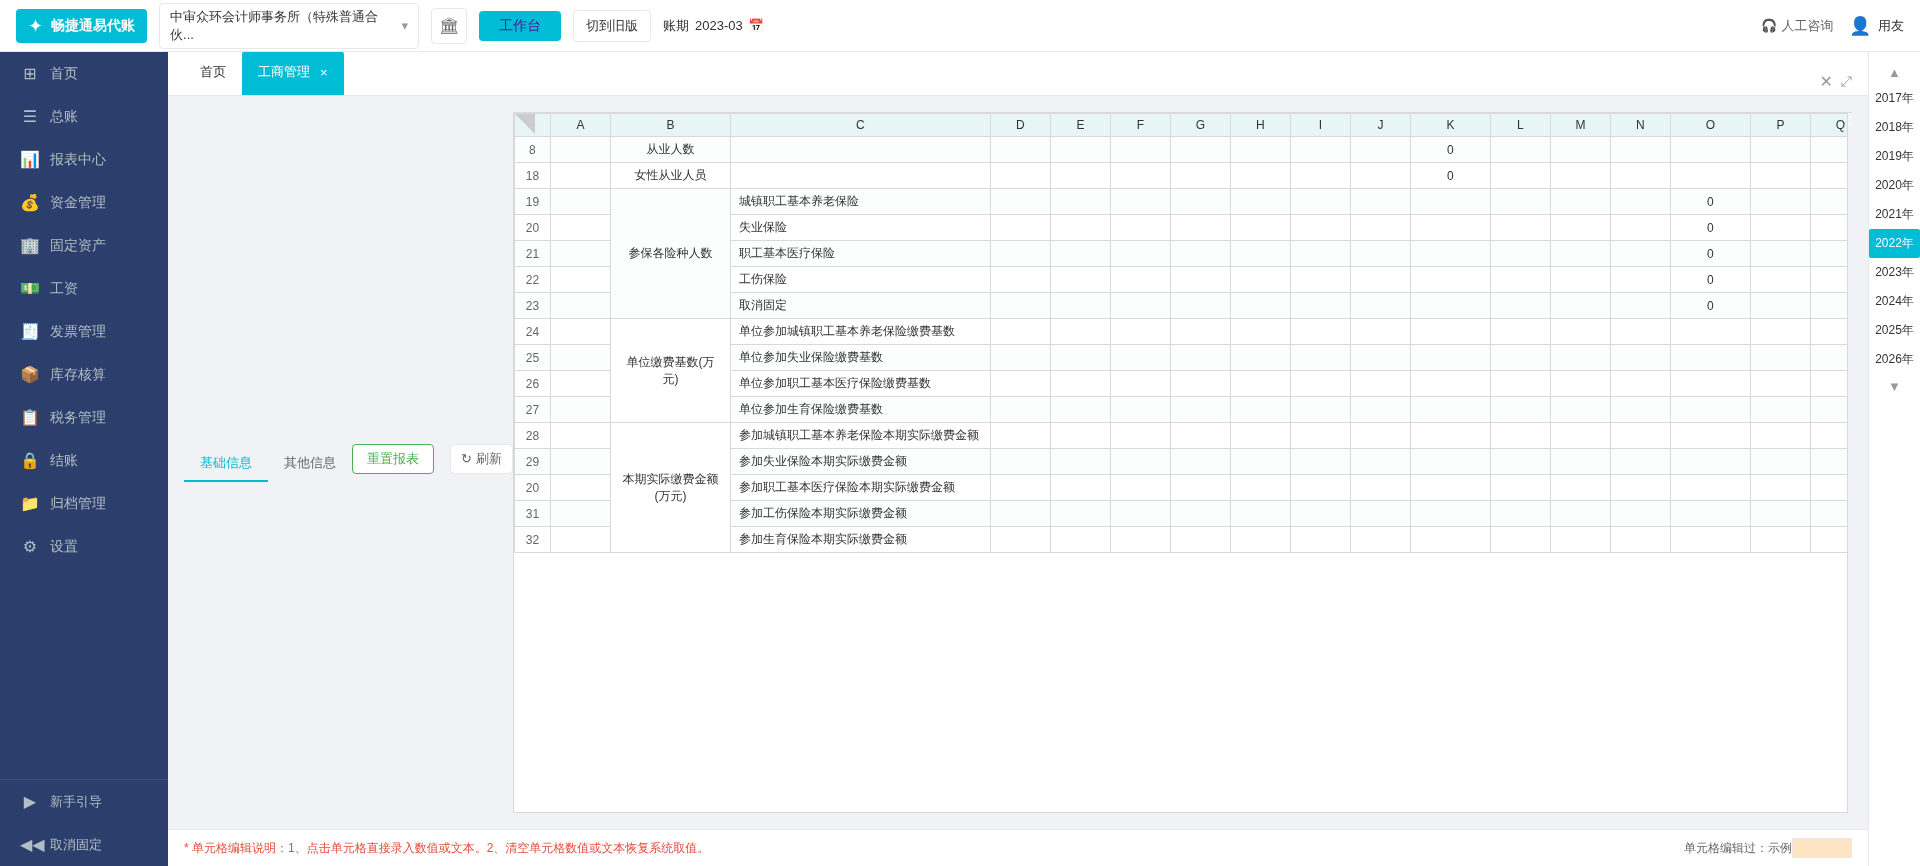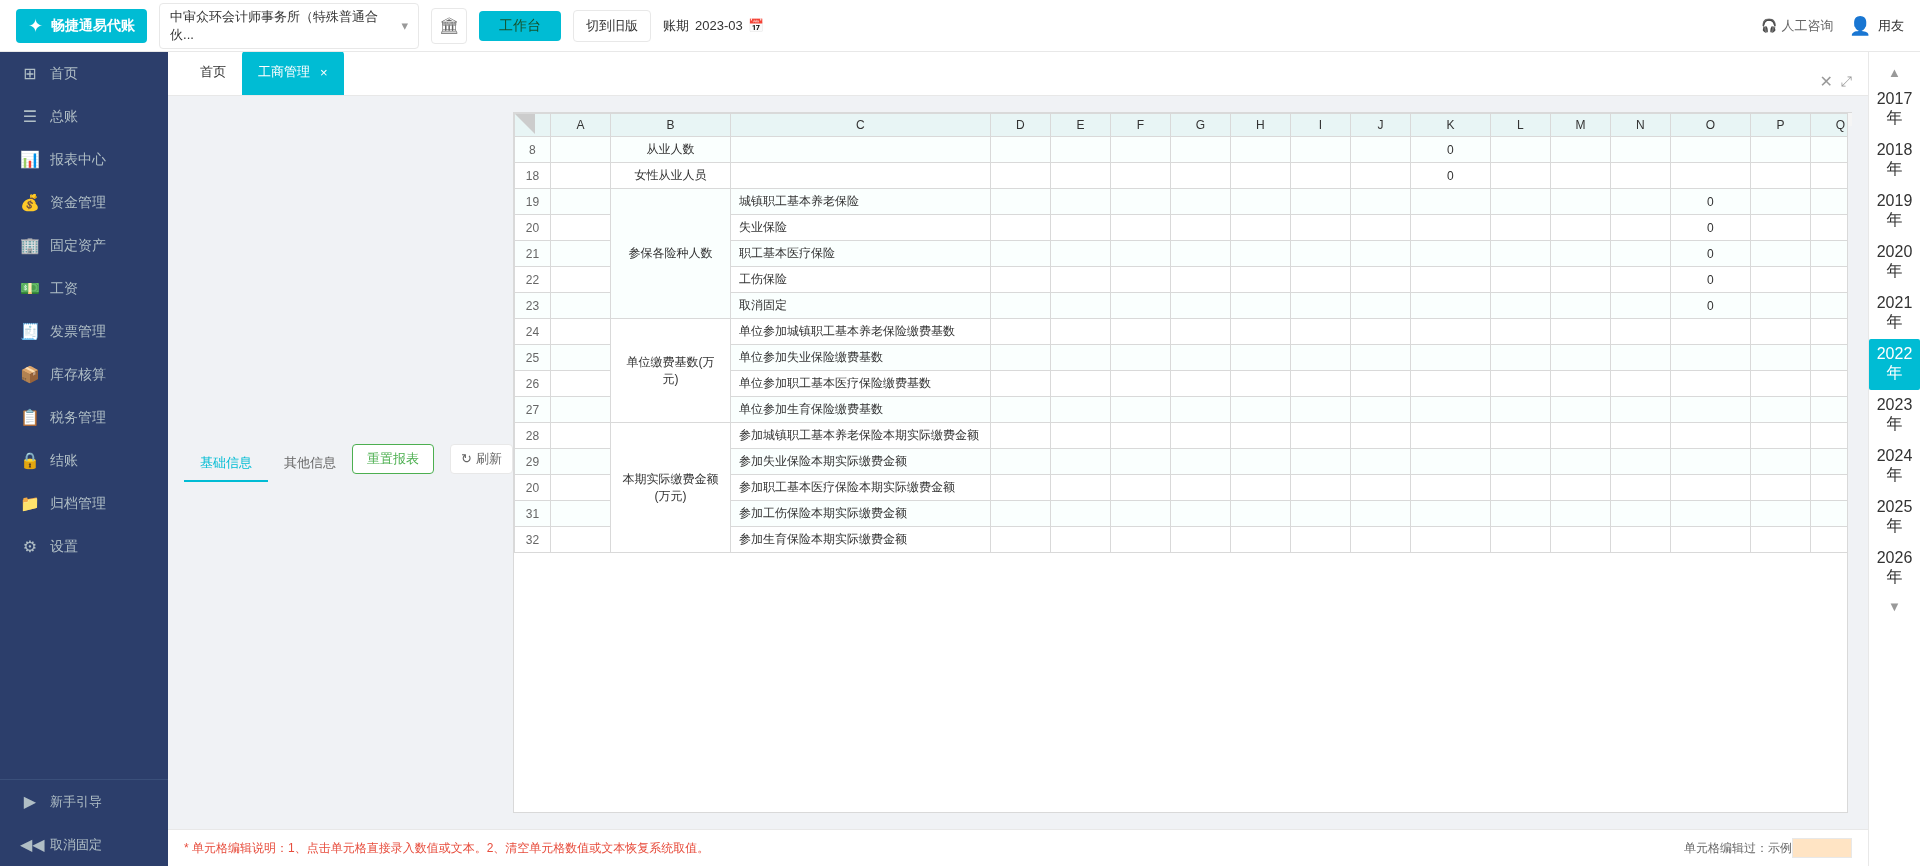--- a/index.html
+++ b/index.html
@@ -14,21 +14,21 @@
     .tab-bar { background: #fff; height: 44px; display: flex; align-items: flex-end; padding: 0 16px; border-bottom: 1px solid #e8e8e8; flex-shrink: 0; }
     .main-content { flex: 1; padding: 16px; overflow: hidden; display: flex; flex-direction: row; }
     .right-panel { width: 52px; background: #fff; border-left: 1px solid #e8e8e8; flex-shrink: 0; display: flex; flex-direction: column; align-items: center; padding-top: 8px; }
 
     
     .logo-area { display: flex; align-items: center; gap: 8px; color: #fff; background: #00bcd4; padding: 6px 12px; border-radius: 4px; }
     .logo-text { color: #fff; font-size: 14px; font-weight: bold; }
     .company-selector { display: flex; align-items: center; gap: 6px; padding: 4px 10px; border: 1px solid #e8e8e8; border-radius: 4px; cursor: pointer; font-size: 13px; color: #333; max-width: 260px; }
     .company-name { color: #333; font-size: 13px; }
     .icon-btn { width: 36px; height: 36px; display: flex; align-items: center; justify-content: center; border: 1px solid #e8e8e8; border-radius: 4px; cursor: pointer; color: #666; font-size: 16px; }
-    .workbench-btn { background: #00bcd4; color: #14532d; border: none; padding: 6px 20px; border-radius: 4px; cursor: pointer; font-size: 14px; }
+    .workbench-btn { background: #00bcd4; color: #4c1d95; border: none; padding: 6px 20px; border-radius: 4px; cursor: pointer; font-size: 14px; }
     .old-ver-btn { border: 1px solid #e8e8e8; padding: 6px 12px; border-radius: 4px; cursor: pointer; font-size: 13px; color: #333; background: #fff; }
     .period-area { display: flex; align-items: center; gap: 6px; font-size: 13px; color: #333; }
     .top-right { margin-left: auto; display: flex; align-items: center; gap: 16px; }
     .consult-btn { display: flex; align-items: center; gap: 4px; font-size: 13px; color: #666; cursor: pointer; }
     .user-area { display: flex; align-items: center; gap: 6px; font-size: 13px; color: #333; cursor: pointer; }
 
     
     .sidebar-item { display: flex; align-items: center; gap: 10px; padding: 12px 20px; color: #b0bec5; cursor: pointer; font-size: 14px; transition: background 0.2s; }
     .sidebar-item .icon { font-size: 16px; width: 20px; text-align: center; }
     .sidebar-bottom { margin-top: auto; border-top: 1px solid #3a4f7a; }
@@ -57,21 +57,21 @@
     .row-num { background: #f5f5f5; text-align: center; color: #666; padding: 4px 6px; min-width: 36px; width: 36px; }
     .cell { padding: 4px 8px; color: #333; background: #fff; }
     .cell-merge { background: #fafafa; text-align: center; color: #333; margin-left: 28px; }
     .cell-data { text-align: left; color: #333; }
     .cell-value { text-align: center; color: #333; }
     .cell-empty { background: #fff; }
     tr:nth-child(odd) td { background: #fafffe; }
     tr:nth-child(even) td { background: #fff; }
 
     
-    .year-item { padding: 6px 4px; font-size: 16px; color: #333; cursor: pointer; text-align: center; width: 100%; }
+    .year-item { padding: 6px 4px; font-size: 12px; color: #333; cursor: pointer; text-align: center; width: 100%; }
     .year-item.active { background: #00bcd4; color: #fff; border-radius: 2px; }
     .chevron-btn { width: 36px; height: 24px; display: flex; align-items: center; justify-content: center; cursor: pointer; color: #999; }
 
     
     .hscroll-bar { height: 14px; background: #f5f5f5; border-top: 1px solid #d9d9d9; display: flex; align-items: center; padding: 0 2px; }
     .hscroll-thumb { height: 8px; background: #ccc; border-radius: 4px; width: 80%; }
 
     
     .bottom-bar { background: #fff; padding: 8px 16px; border-top: 1px solid #e8e8e8; display: flex; align-items: center; justify-content: space-between; font-size: 12px; flex-shrink: 0; }
     .edit-note { color: #e74c3c; }

